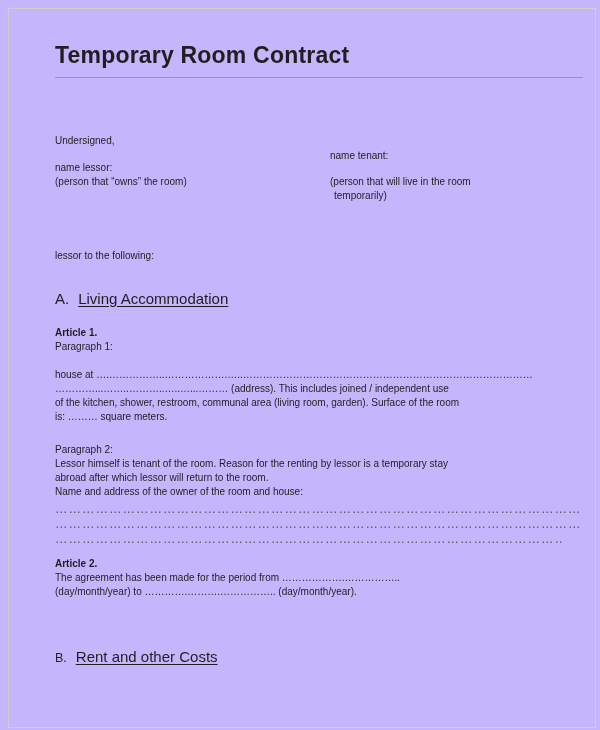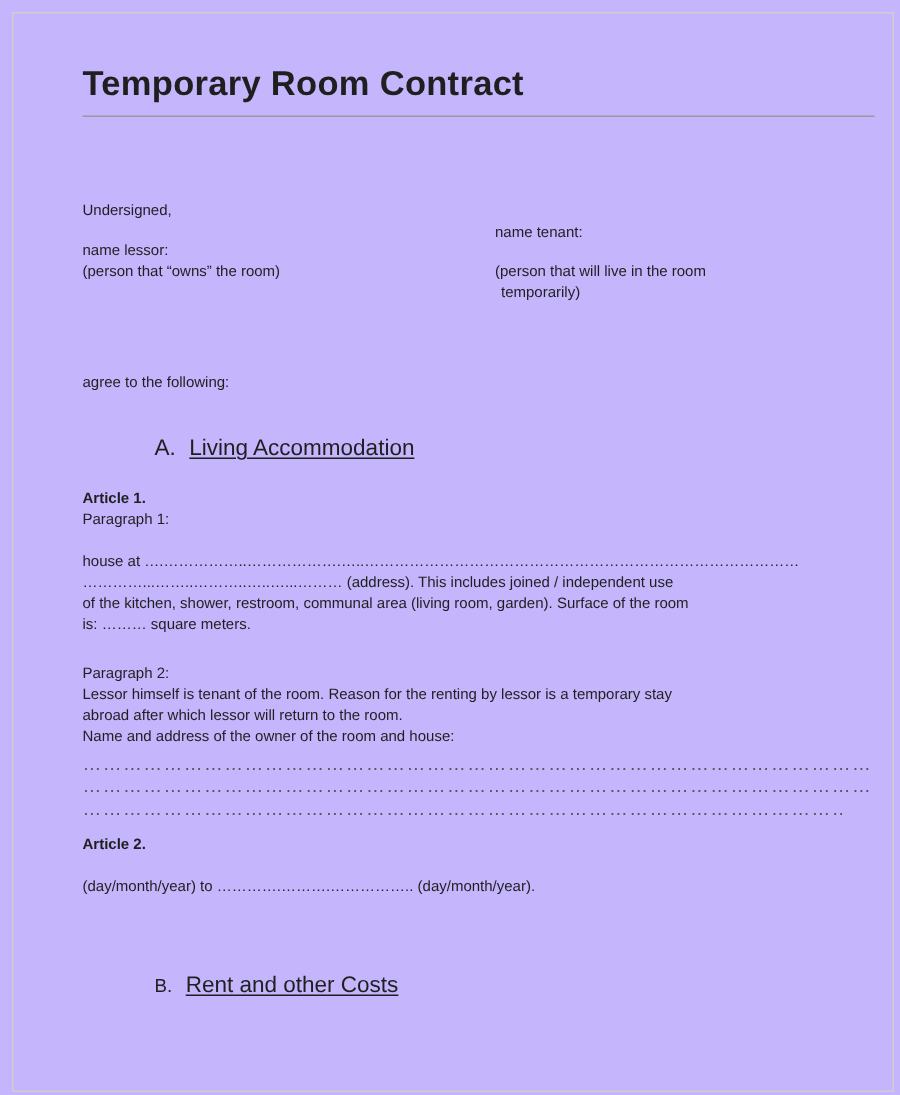--- a/index.html
+++ b/index.html
@@ -39,21 +39,20 @@
     left: 55px; top: 77px;
     width: 528px; height: 1px;
     background: #9a9a9a;
   }
   .section-heading {
     position: absolute;
     left: 55px;
     font-size: 15px;
     line-height: 17px;
     white-space: nowrap;
-    margin-left: 48px;
   }
   .section-heading .letter { display: inline-block; }
   .section-heading .letter-b { font-size: 12.5px; }
   .section-heading .sec-title {
     margin-left: 9px;
     text-decoration: underline;
     text-underline-offset: 2px;
   }
   .bold { font-weight: bold; }
   .dots-row {
@@ -83,21 +82,21 @@
   <div class="title-rule"></div>
 
   <div class="ln" style="top:134px">Undersigned,</div>
 
   <div class="ln" style="top:161px">name lessor:</div>
   <div class="ln" style="top:149px; left:330px">name tenant:</div>
   <div class="ln" style="top:175px">(person that “owns”  the room)</div>
   <div class="ln" style="top:175px; left:330px">(person that will live in the room</div>
   <div class="ln" style="top:189px; left:334px">temporarily)</div>
 
-  <div class="ln" style="top:249px">agree to the following:</div>
+  <div class="ln" style="top:249px">lessor to the following:</div>
 
   <div class="section-heading" style="top:290px">
     <span class="letter">A.</span><span class="sec-title">Living Accommodation</span>
   </div>
 
   <div class="ln bold" style="top:326px">Article 1.</div>
   <div class="ln" style="top:340px">Paragraph 1:</div>
   <div class="ln clip" style="top:368px">house at ….……………..……………….…..……………………………………………………………………………</div>
   <div class="ln" style="top:382px">…………...……..………..…..…...………  (address). This includes joined / independent  use</div>
   <div class="ln" style="top:396px">of the kitchen, shower, restroom, communal area (living room, garden). Surface of the room</div>
@@ -106,18 +105,19 @@
   <div class="ln" style="top:443px">Paragraph 2:</div>
   <div class="ln" style="top:457px">Lessor himself is tenant of the room. Reason for the renting by lessor is a temporary stay</div>
   <div class="ln" style="top:471px">abroad after which lessor will return to the room.</div>
   <div class="ln" style="top:485px">Name and address of the owner of the room and house:</div>
 
   <div class="dots-row" style="top:502px; width:525px">………………………………………………………………………………………………………………………………………………………………</div>
   <div class="dots-row" style="top:517px; width:525px">………………………………………………………………………………………………………………………………………………………………</div>
   <div class="dots-row" style="top:532px; width:508px">………………………………………………………………………………………………………………………………………………………………</div>
 
   <div class="ln bold" style="top:557px">Article 2.</div>
+  <div class="ln" style="top:571px">The agreement has been made for the period from ……………….……………..</div>
   <div class="ln" style="top:585px">(day/month/year) to ………….……….……………..  (day/month/year).</div>
 
   <div class="section-heading" style="top:648px">
     <span class="letter letter-b">B.</span><span class="sec-title">Rent and other Costs</span>
   </div>
 </div>
 
 </body></html>

